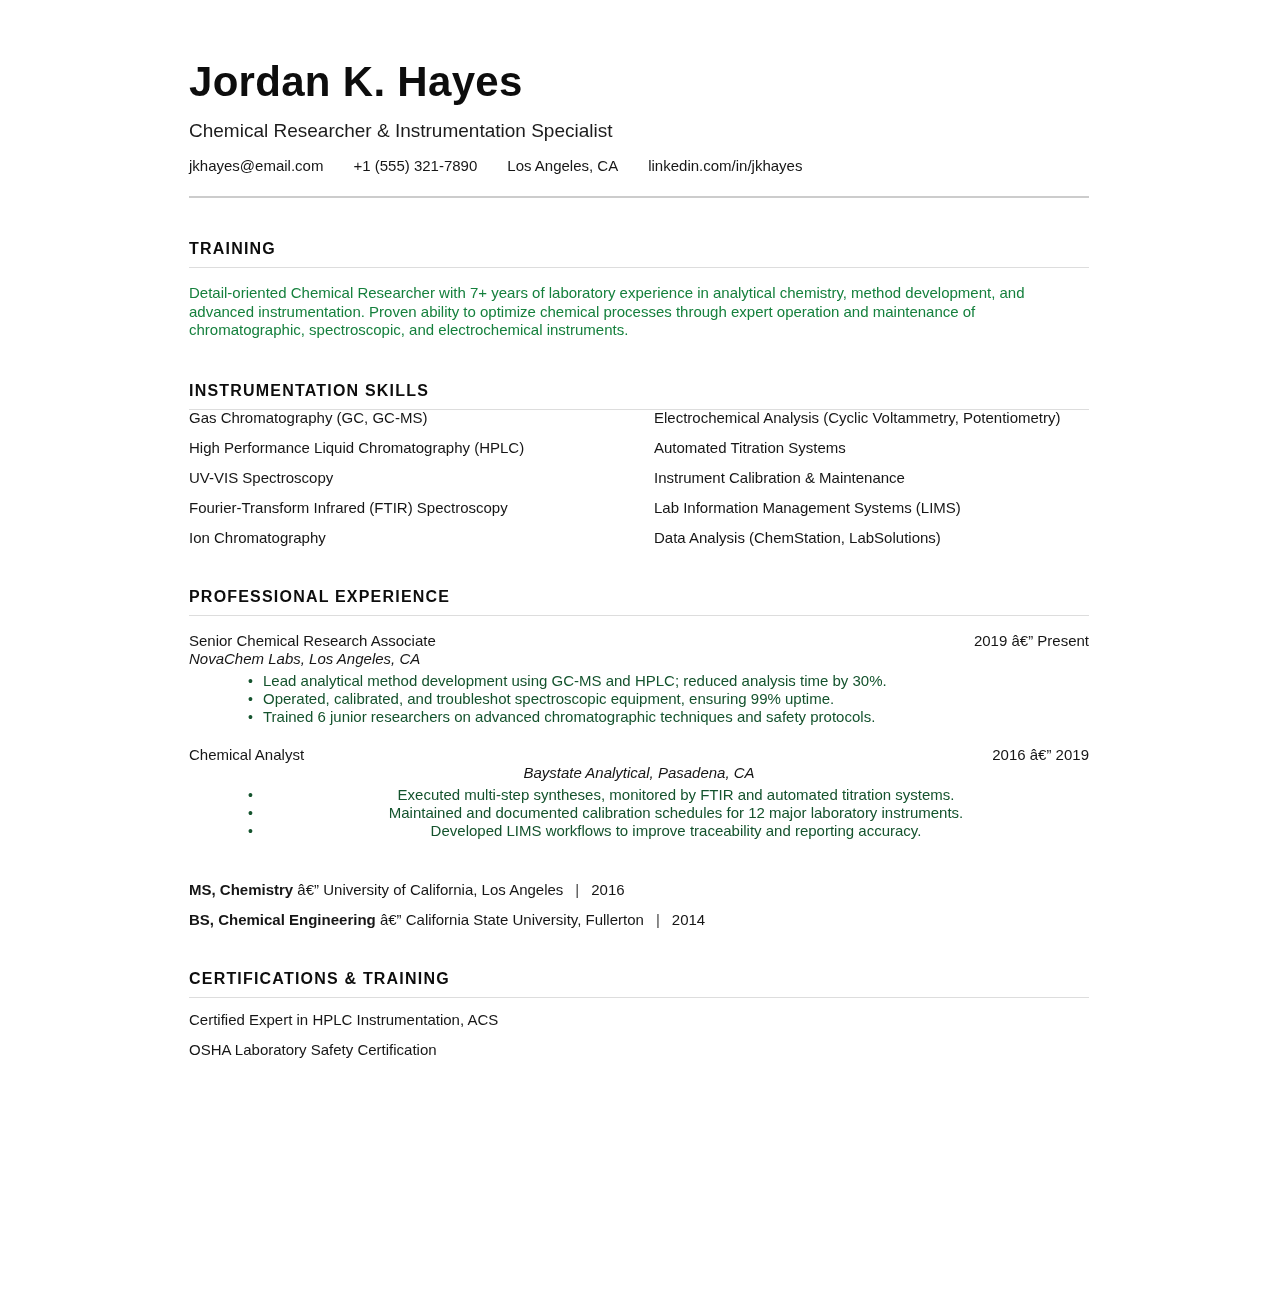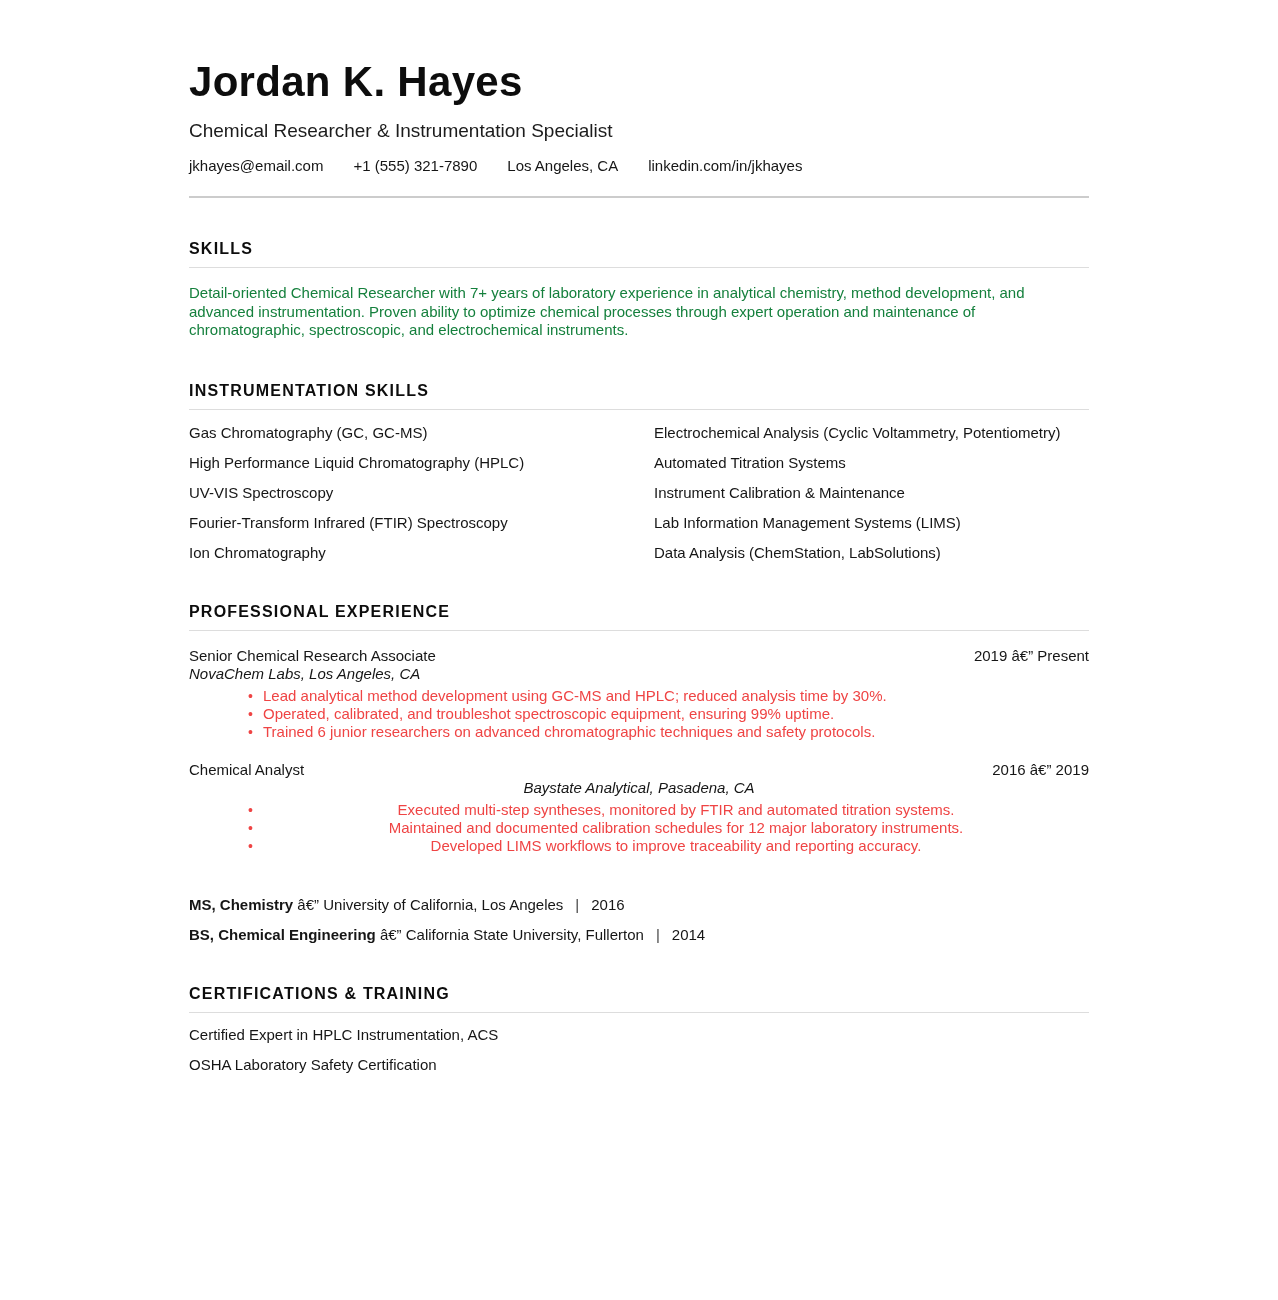--- a/index.html
+++ b/index.html
@@ -60,21 +60,20 @@
 
   .profile-text {
     margin: 16px 0 8px;
     font-size: 15px;
     line-height: 18.5px;
     color: #15803d;
   }
 
   
   .skills-grid {
-    margin-top: 15px;
     display: grid;
     grid-template-columns: 465px 435px;
     row-gap: 14px;
     font-size: 15px;
     color: #161616;
   }
   .skills-col { display: flex; flex-direction: column; gap: 14px; }
   .skill-item { line-height: 16px; }
 
   
@@ -97,21 +96,21 @@
   ul.bullets {
     list-style: none;
     margin: 4px 0 0;
     padding: 0 0 0 57px;
   }
   ul.bullets li {
     position: relative;
     padding-left: 17px;
     font-size: 15px;
     line-height: 18px;
-    color: #ef4444;
+    color: #14532d;
   }
   ul.bullets li::before {
     content: "\2022";
     position: absolute;
     left: 2px;
     top: 0;
     font-size: 14px;
   }
 
   
@@ -143,21 +142,21 @@
     <div class="contact">
       <span>jkhayes@email.com</span>
       <span>+1 (555) 321-7890</span>
       <span>Los Angeles, CA</span>
       <span>linkedin.com/in/jkhayes</span>
     </div>
     <hr class="top-rule">
   </header>
 
   <section class="section">
-    <h2 class="section-heading">SKILLS</h2>
+    <h2 class="section-heading">TRAINING</h2>
     <p class="profile-text">Detail-oriented Chemical Researcher with 7+ years of laboratory experience in analytical chemistry, method development, and advanced instrumentation. Proven ability to optimize chemical processes through expert operation and maintenance of chromatographic, spectroscopic, and electrochemical instruments.</p>
   </section>
 
   <section class="section">
     <h2 class="section-heading">INSTRUMENTATION SKILLS</h2>
     <div class="skills-grid">
       <div class="skills-col">
         <div class="skill-item">Gas Chromatography (GC, GC-MS)</div>
         <div class="skill-item">High Performance Liquid Chromatography (HPLC)</div>
         <div class="skill-item">UV-VIS Spectroscopy</div>

